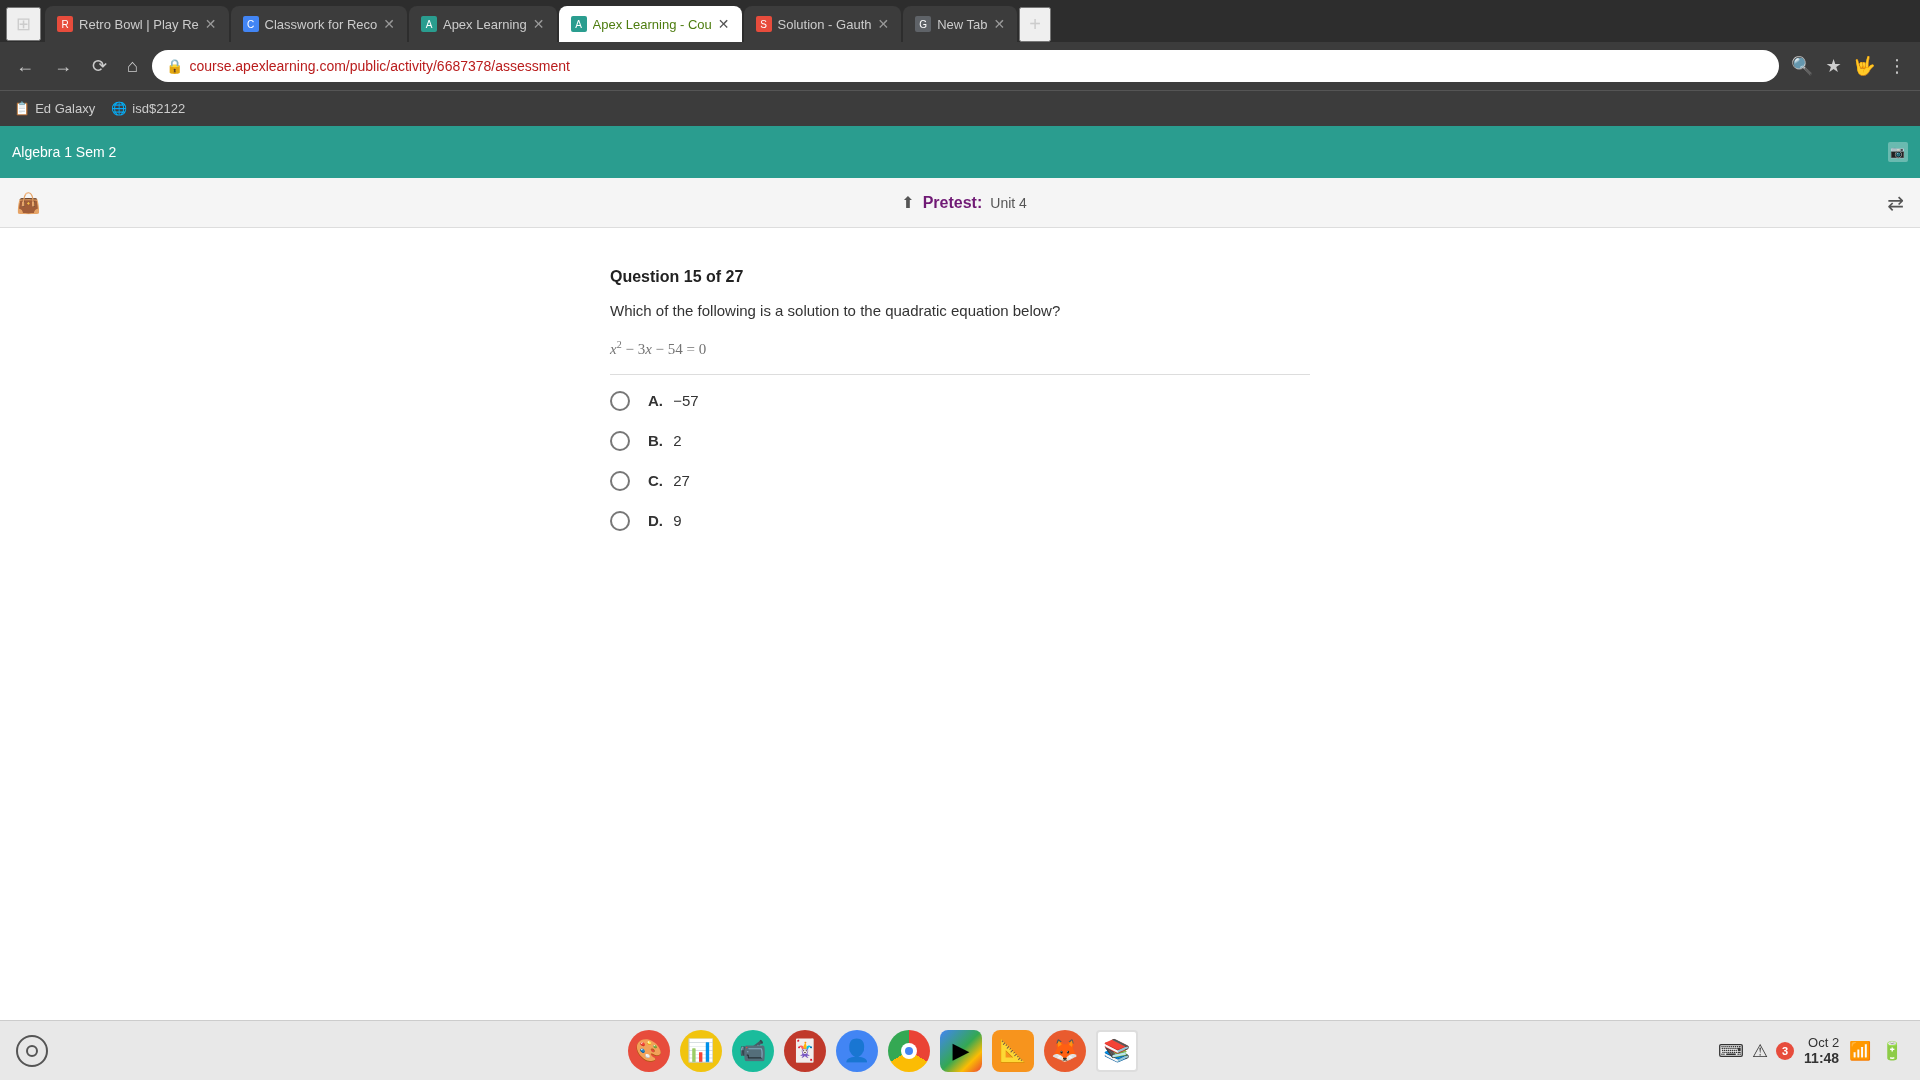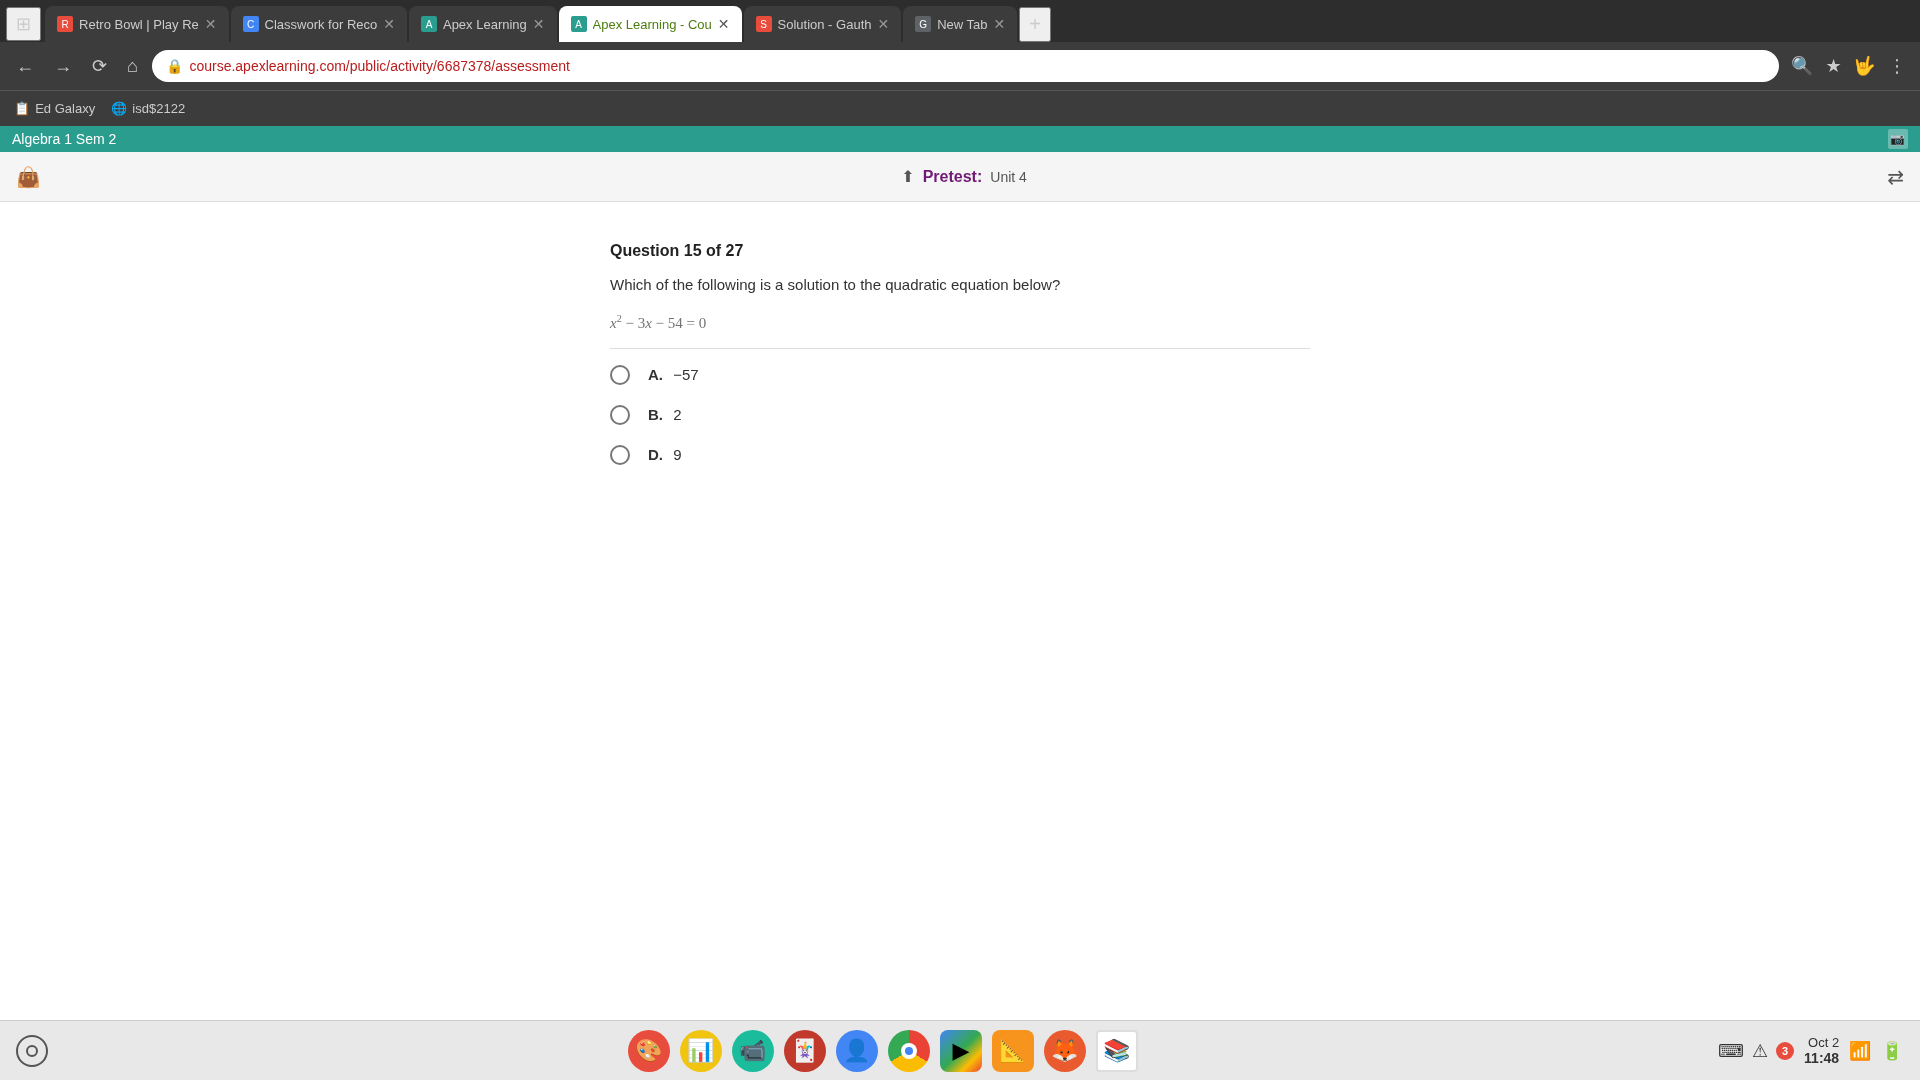--- a/index.html
+++ b/index.html
@@ -36,21 +36,21 @@
     .toolbar-icons { display: flex; align-items: center; gap: 4px; }
     .toolbar-icon { color: #ccc; font-size: 18px; padding: 4px; cursor: pointer; background: none; border: none; }
 
     
     .bookmarks-bar {
       display: flex; align-items: center; background: #3c3c3c; padding: 3px 14px; height: 36px; gap: 16px; border-top: 1px solid #555;
     }
     .bookmark-item { display: flex; align-items: center; gap: 5px; color: #ccc; font-size: 13px; cursor: pointer; }
 
     
-    .apex-header { background: #2a9d8f; height: 26px; display: flex; align-items: center; padding: 0 12px; }
+    .apex-header { background: #2a9d8f; height: 52px; display: flex; align-items: center; padding: 0 12px; }
     .apex-header-title { color: #fff; font-size: 14px; font-weight: 500; }
 
     
     .content-toolbar {
       display: flex; align-items: center; justify-content: space-between; padding: 0 16px; height: 50px; background: #f5f5f5; border-bottom: 1px solid #ddd;
     }
     .content-toolbar-left { display: flex; align-items: center; gap: 10px; }
     .toolbar-bag-icon { font-size: 20px; color: #555; }
     .content-toolbar-center { display: flex; align-items: center; gap: 8px; }
     .upload-icon { font-size: 16px; color: #555; }
@@ -221,20 +221,27 @@
       </div>
 
       <div class="answer-option">
         <input type="radio" class="radio-circle" name="answer" style="">
         <span class="option-label">
           <span class="option-letter">B.</span>
           <span>2</span>
         </span>
       </div>
 
+      <div class="answer-option">
+        <input type="radio" class="radio-circle" name="answer" style="">
+        <span class="option-label">
+          <span class="option-letter">C.</span>
+          <span>27</span>
+        </span>
+      </div>
 
       <div class="answer-option">
         <input type="radio" class="radio-circle" name="answer" style="">
         <span class="option-label">
           <span class="option-letter">D.</span>
           <span>9</span>
         </span>
       </div>
     </div>
 

